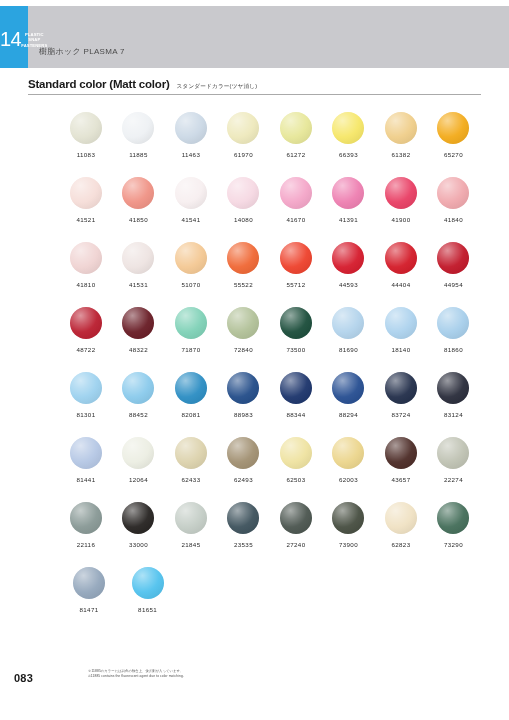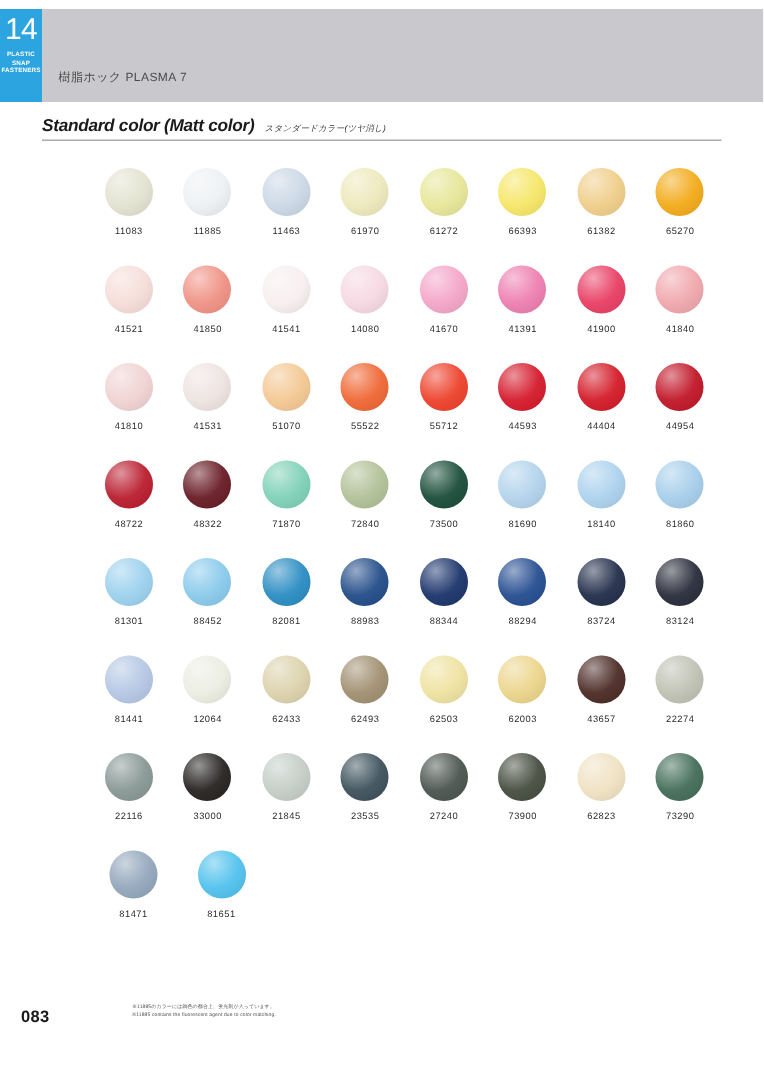--- a/index.html
+++ b/index.html
@@ -27,21 +27,21 @@
     height: 62px;
     background: #c9c9cd;
     display: flex;
     align-items: stretch;
   }
   .chapter-tab {
     width: 28px;
     background: #2ba4e0;
     color: #ffffff;
     display: flex;
-    flex-direction: column;
+    flex-direction: row;
     align-items: center;
     padding-top: 4px;
     flex: 0 0 28px;
   }
   .chapter-num {
     font-size: 20px;
     line-height: 21px;
     font-weight: 300;
     letter-spacing: -0.5px;
   }
@@ -88,21 +88,20 @@
     color: #4a4a4a;
     letter-spacing: 0.3px;
   }
 
   
   .section {
     position: absolute;
     top: 78px;
     left: 28px;
     width: 453px;
-    font-style: italic;
   }
   .section-row {
     display: flex;
     align-items: baseline;
     padding-bottom: 3px;
     border-bottom: 1px solid #aaaaaa;
   }
   .section-title {
     font-size: 11.5px;
     font-weight: 700;

